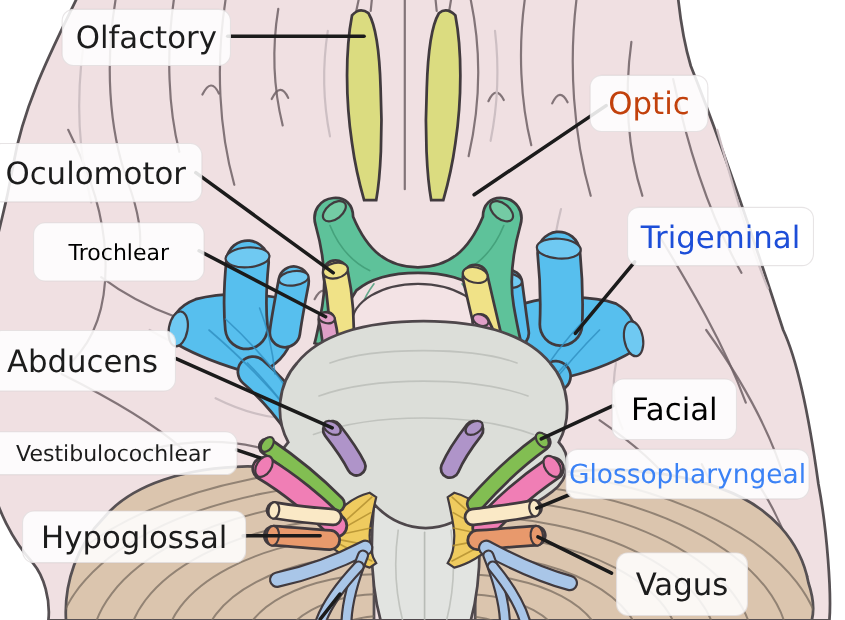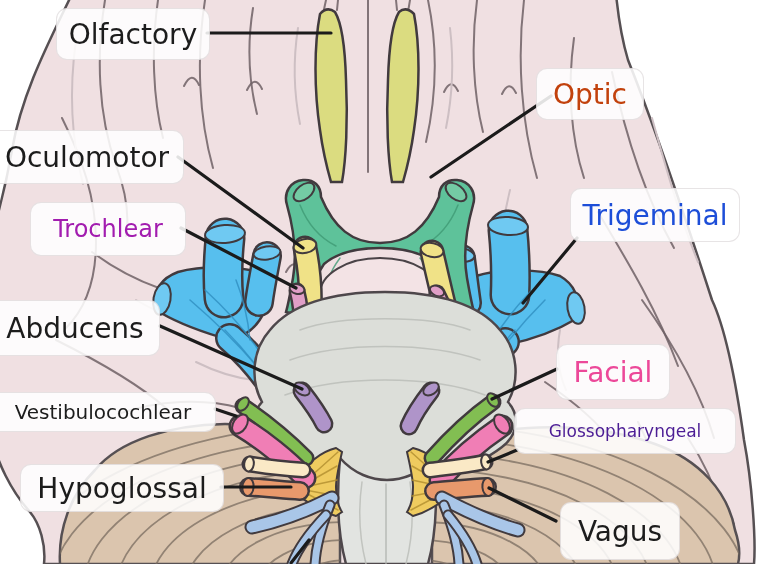--- a/index.html
+++ b/index.html
@@ -289,21 +289,21 @@
         <line x1="215" y1="409" x2="236" y2="416" stroke="#1b1b1b" stroke-width="3.2" stroke-linecap="round"></line>
         <line x1="517" y1="450" x2="488" y2="462" stroke="#1b1b1b" stroke-width="3.2" stroke-linecap="round"></line>
         <line x1="221" y1="487" x2="291" y2="487" stroke="#1b1b1b" stroke-width="3.2" stroke-linecap="round"></line>
         <line x1="556" y1="521" x2="489" y2="488" stroke="#1b1b1b" stroke-width="3.2" stroke-linecap="round"></line>
         <line x1="309" y1="540" x2="291" y2="563" stroke="#1b1b1b" stroke-width="3.2" stroke-linecap="round"></line>
       </g>
 </svg>
 <div class="label" style="left: 56px; top: 8px; width: 152px; height: 50px; font-size: 28px; color: rgb(28, 28, 28);">Olfactory</div>
     <div class="label" style="left: 536px; top: 68px; width: 106px; height: 50px; font-size: 28px; color: #c2410c;">Optic</div>
     <div class="label" style="left: -10px; top: 130px; width: 192px; height: 52px; font-size: 28px; color: rgb(28, 28, 28);">Oculomotor</div>
-    <div class="label" style="left: 30px; top: 202px; width: 154px; height: 52px; font-size: 24px; color: #a21caf;">Trochlear</div>
+    <div class="label" style="left: 30px; top: 202px; width: 154px; height: 52px; font-size: 20px; color: #000000;">Trochlear</div>
     <div class="label" style="left: 570px; top: 188px; width: 168px; height: 52px; font-size: 28px; color: #1d4ed8;">Trigeminal</div>
     <div class="label" style="left: -10px; top: 300px; width: 168px; height: 54px; font-size: 28px; color: rgb(28, 28, 28);">Abducens</div>
-    <div class="label" style="left: 556px; top: 344px; width: 112px; height: 54px; font-size: 28px; color: #ec4899;">Facial</div>
+    <div class="label" style="left: 556px; top: 344px; width: 112px; height: 54px; font-size: 28px; color: #000000;">Facial</div>
     <div class="label" style="left: -10px; top: 392px; width: 224px; height: 38px; font-size: 20px; color: rgb(28, 28, 28);">Vestibulocochlear</div>
-    <div class="label" style="left: 514px; top: 408px; width: 220px; height: 44px; font-size: 17px; color: #4c1d95;">Glossopharyngeal</div>
+    <div class="label" style="left: 514px; top: 408px; width: 220px; height: 44px; font-size: 24px; color: #3b82f6;">Glossopharyngeal</div>
     <div class="label" style="left: 20px; top: 464px; width: 202px; height: 46px; font-size: 28px; color: rgb(28, 28, 28);">Hypoglossal</div>
     <div class="label" style="left: 560px; top: 502px; width: 118px; height: 56px; font-size: 28px; color: rgb(28, 28, 28);">Vagus</div>
   </div>
 
 </body></html>

